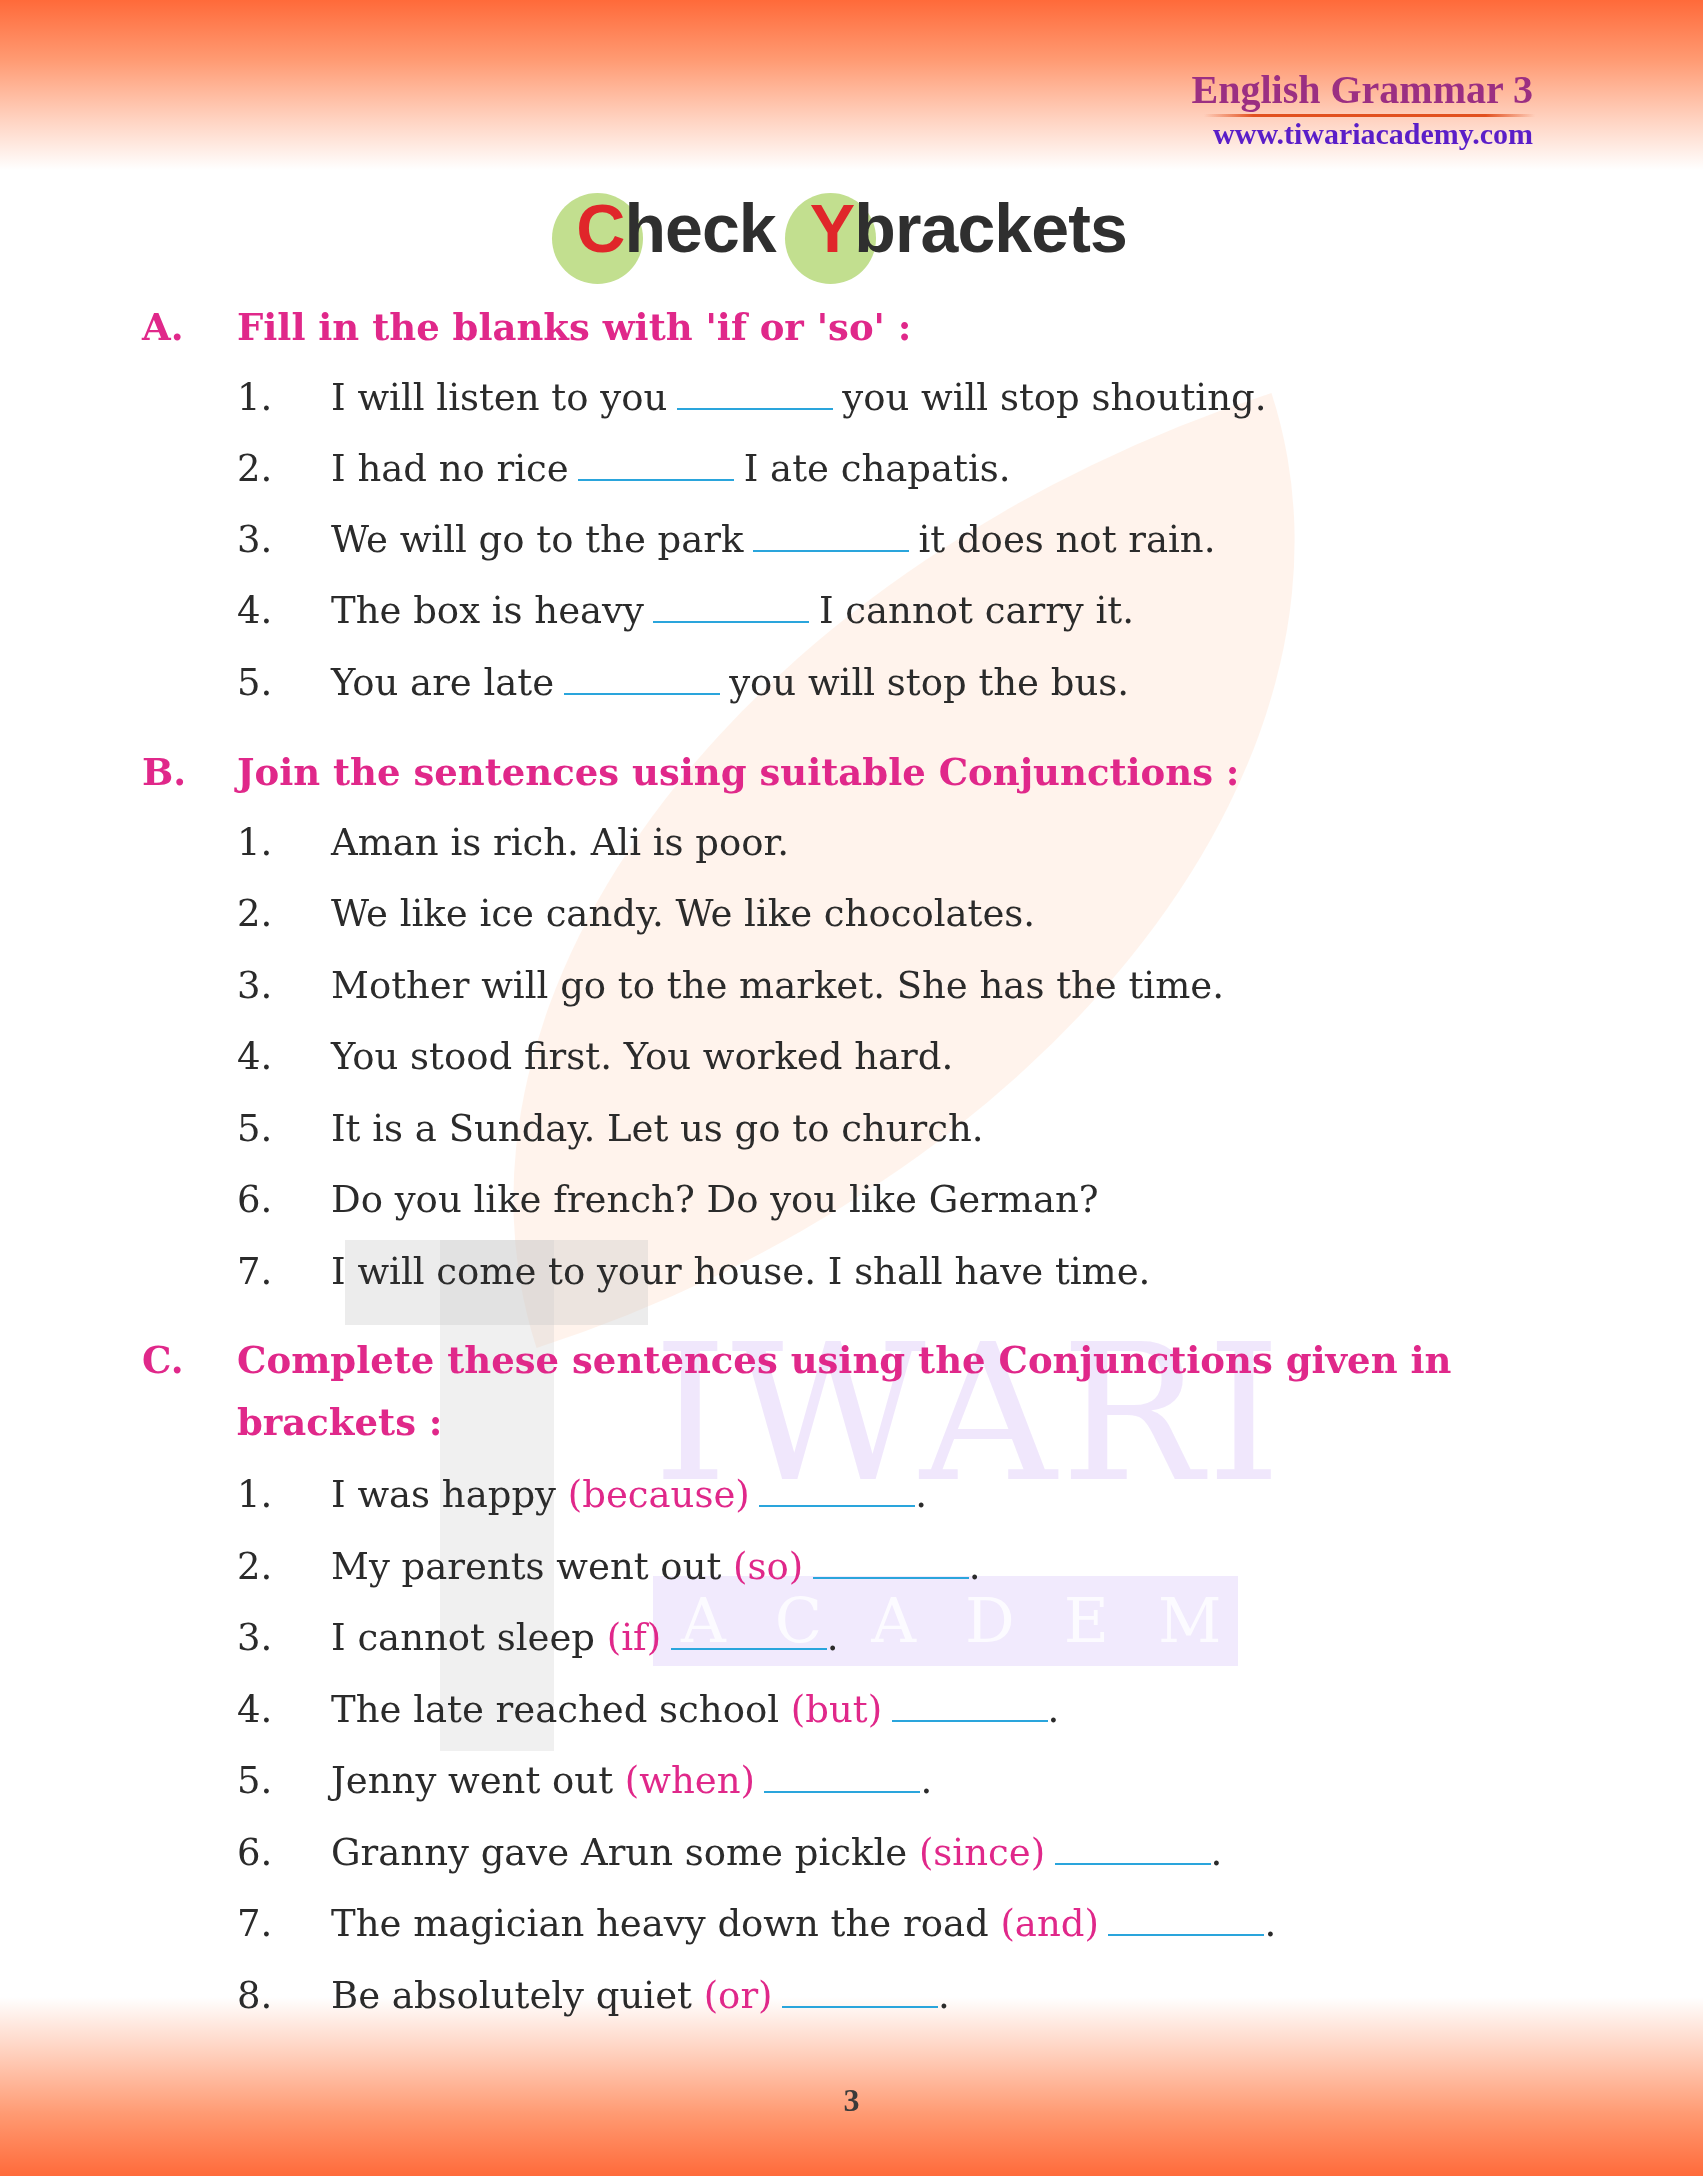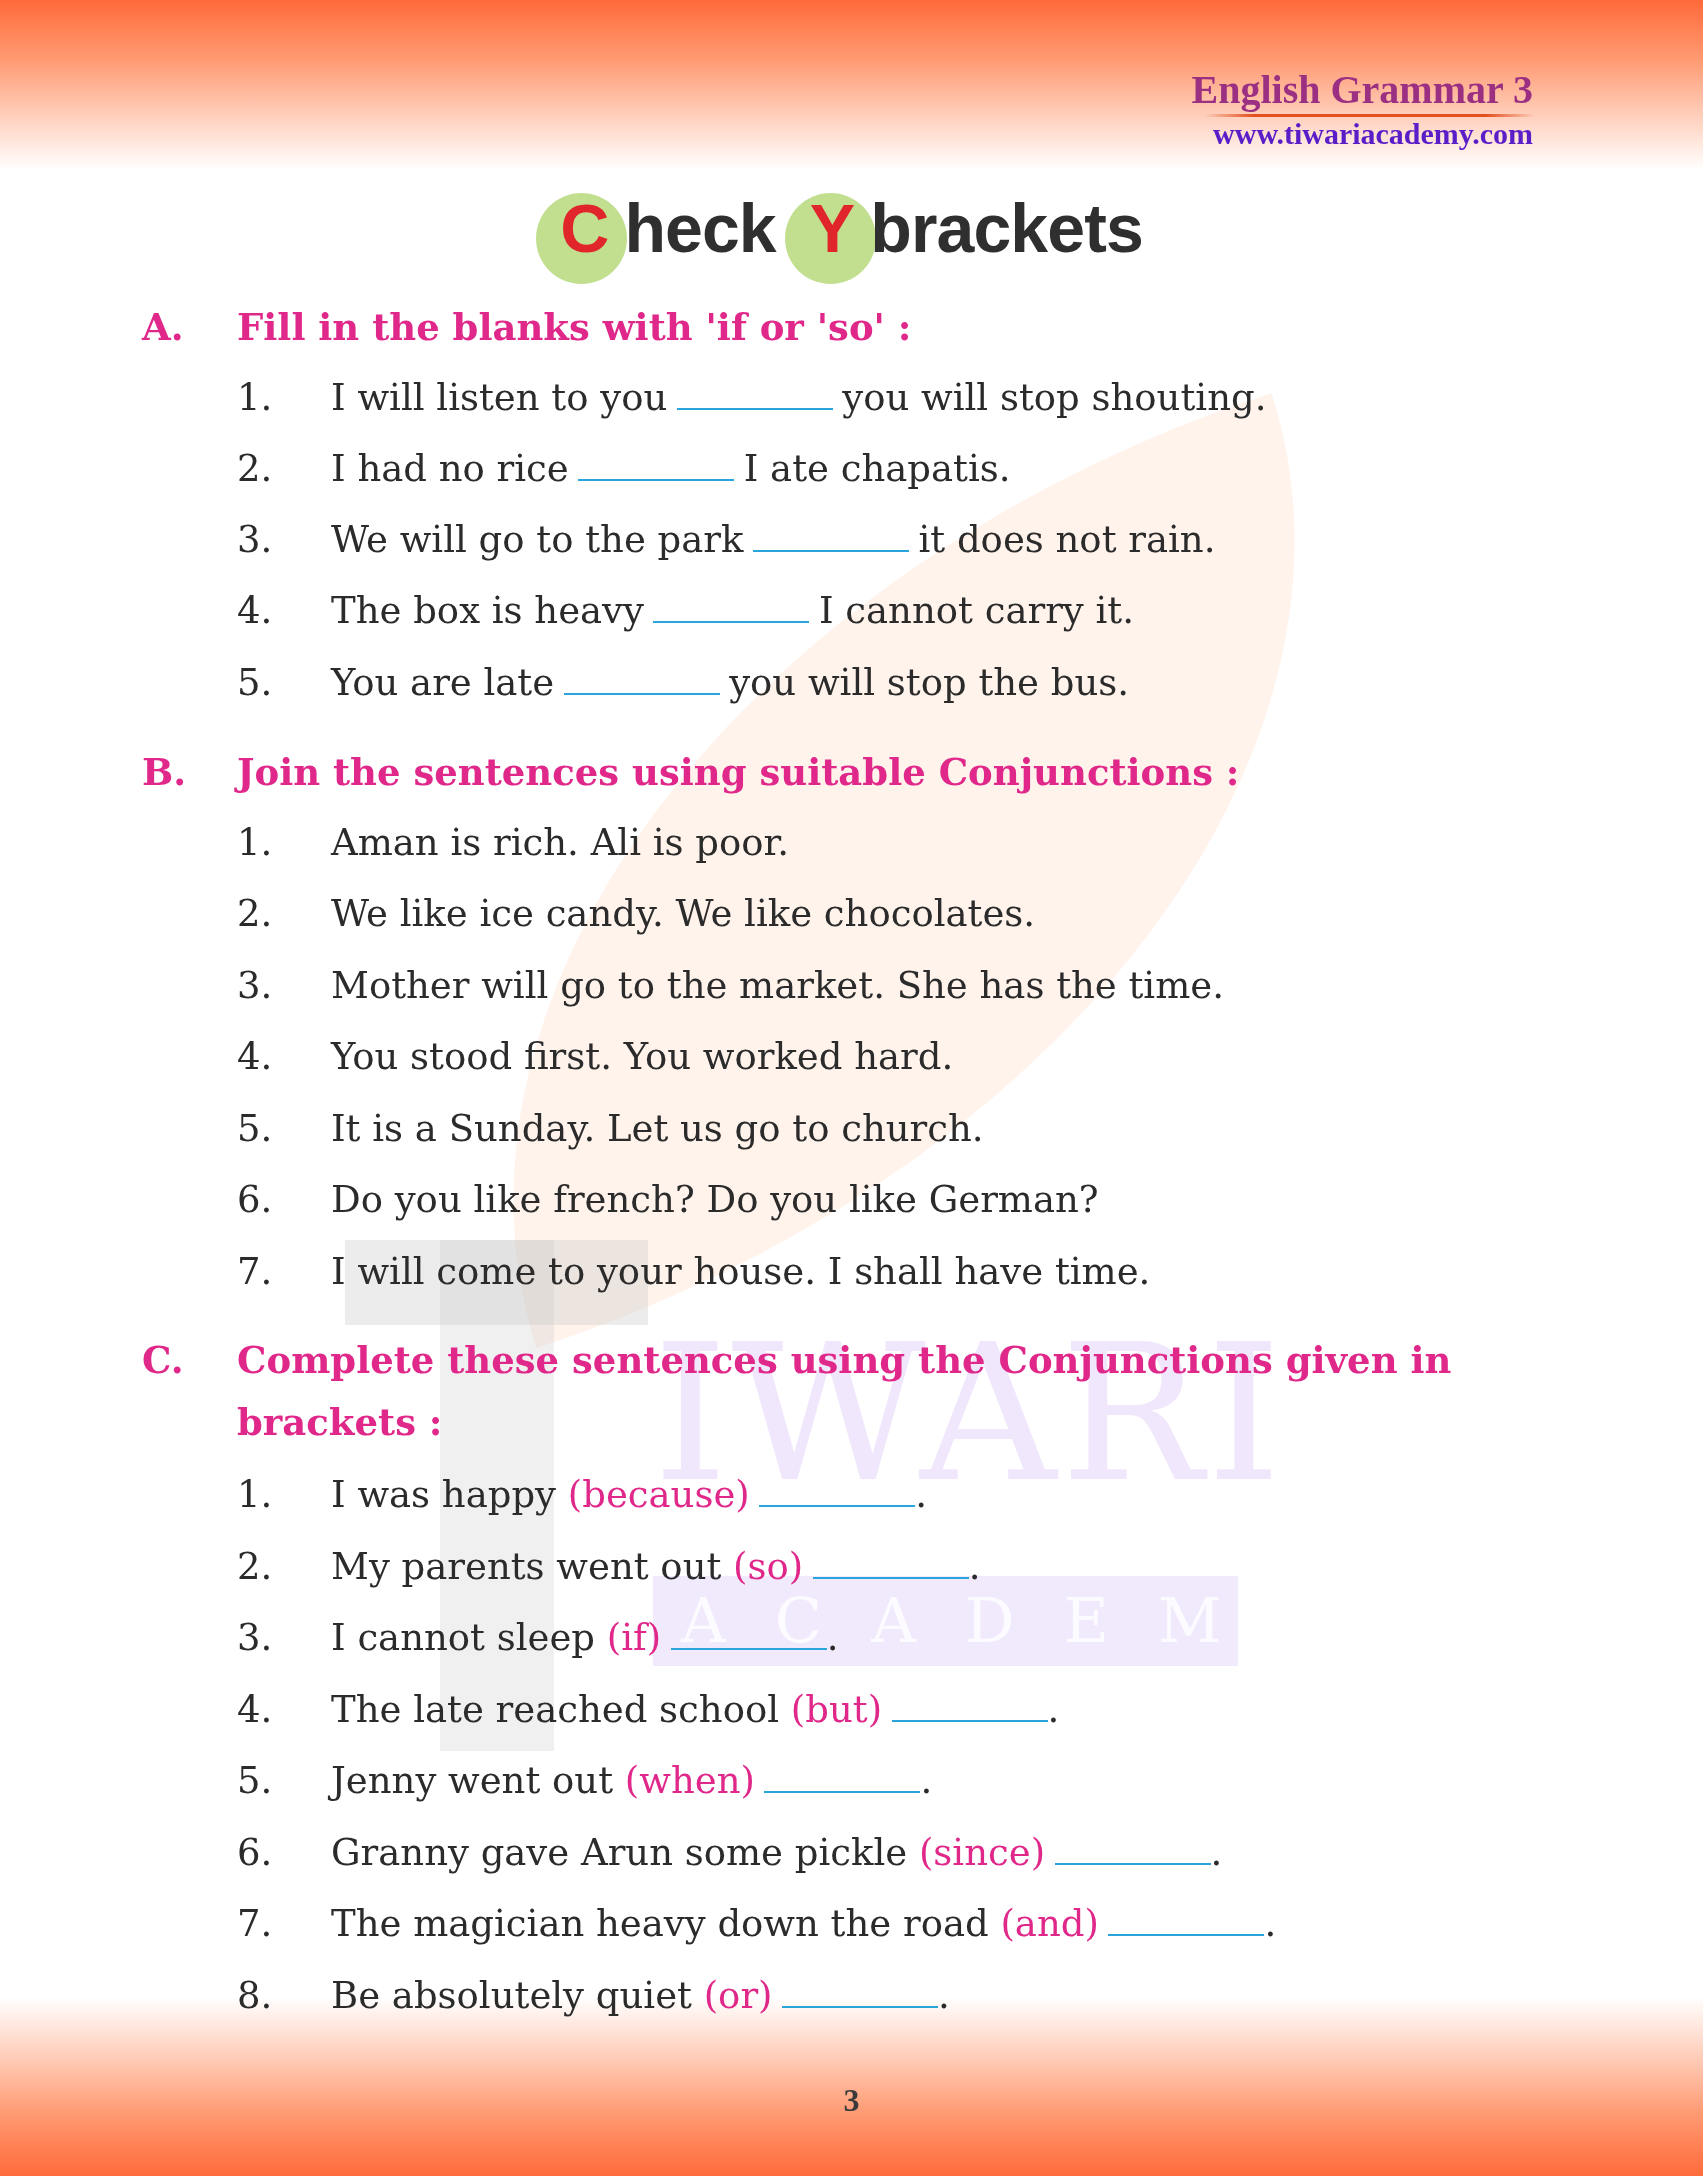--- a/index.html
+++ b/index.html
@@ -25,21 +25,21 @@
   .header-rule { position:absolute; right:168px; top:114px; width:331px; height:2.8px;
                  background:linear-gradient(to right, rgba(226,80,30,0) 0%, #e2501e 15%, #e2501e 85%, rgba(226,80,30,0) 100%); }
   .header-url { position:absolute; right:170px; top:117px; font-family:"Liberation Serif", serif; font-weight:bold;
                 font-size:30px; color:#5a1ec8; }
 
   .title { position:absolute; left:0; width:1703px; top:189px; text-align:center; font-family:"Liberation Sans", sans-serif;
            font-weight:bold; font-size:68px; color:#2f2f2f; letter-spacing:-0.9px; }
   .title .cap { position:relative; color:#e0262a; display:inline-block; }
   .title .cap::before { content:""; position:absolute; left:-24.6px; top:3.8px; width:91px; height:91px; border-radius:50%;
                         background:#c2df8f; z-index:-1; }
-  .title .word { position:relative; z-index:1; display:inline-block;margin-left:16px; }
+  .title .word { position:relative; z-index:1; display:inline-block; }
   .title .gap { display:inline-block; width:34px; }
 
   .sec-letter { position:absolute; left:142px; font-weight:bold; font-size:37px; color:#e0288a; }
   .sec-head { position:absolute; left:237px; font-weight:bold; font-size:37px; color:#e0288a; white-space:nowrap; }
   .item-num { position:absolute; left:237px; font-size:37px; color:#2b2b2b; }
   .item-text { position:absolute; left:331px; font-size:37px; color:#2b2b2b; white-space:nowrap; }
   .blank { display:inline-block; width:156px; border-bottom:2.8px solid #2aa5dc; height:0.9px; vertical-align:baseline; margin:0 9.5px; }
   .blank.tight { margin-right:0; }
   .hint { color:#e0288a; }
   .page-num { position:absolute; left:0; width:1703px; top:2082px; text-align:center; font-family:"Liberation Serif", serif;

